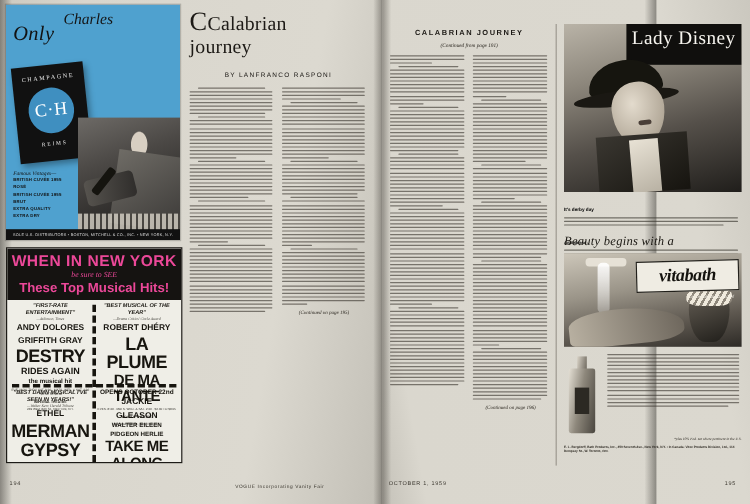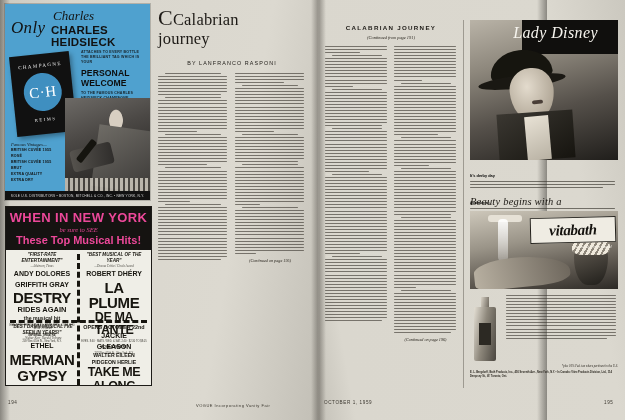--- a/index.html
+++ b/index.html
@@ -125,22 +125,22 @@
   .cont-cols{display:flex;gap:6px;margin-top:6px;}
   .cont-col{width:63px;}
   .rule-v{position:absolute;left:463px;top:20px;width:0;height:368px;
     border-left:.6px solid #6b675e;opacity:.55;}
 
   
   .ad-disney{position:absolute;left:470px;top:20px;width:148px;height:168px;}
   .dis-photo{position:relative;width:148px;height:140px;overflow:hidden;
     background:linear-gradient(165deg,#b9b3a7 0%,#8d877c 30%,#55504a 62%,#201e1b 100%);}
   .dis-band{position:absolute;right:0;top:0;width:96px;height:34px;background:#100f0d;}
-  .dis-script{position:absolute;right:20px;top:4px;font-family:"Liberation Serif",serif;
-    font-style:italic;font-size:16px;color:#f6f4ee;letter-spacing:.4px;text-align:center;}
+  .dis-script{position:absolute;right:5px;top:4px;font-family:"Liberation Serif",serif;
+    font-size:16px;color:#f6f4ee;letter-spacing:.4px;text-align:center;}
   .dis-hat{position:absolute;left:20px;top:30px;width:62px;height:34px;
     background:#16150f;border-radius:50% 50% 46% 46%/70% 70% 30% 30%;transform:rotate(-7deg);}
   .dis-brim{position:absolute;left:8px;top:55px;width:88px;height:13px;background:#1a1813;
     border-radius:50%;transform:rotate(-7deg);}
   .dis-face{position:absolute;left:40px;top:48px;width:44px;height:52px;
     background:radial-gradient(ellipse at 40% 35%,#e3dbcd,#b4aa9a 70%,#8b8275);
     border-radius:48% 48% 44% 44%/42% 42% 58% 58%;transform:rotate(-6deg);}
   .dis-lip{position:absolute;left:62px;top:80px;width:11px;height:4px;background:#4a3f38;
     border-radius:3px;transform:rotate(-6deg);}
   .dis-collar{position:absolute;left:28px;top:92px;width:76px;height:48px;
@@ -209,34 +209,28 @@
 
   <div class="page page-left"></div>
   <div class="page page-right"></div>
   <div class="edgeshadow"></div>
   <div class="edgeshadow r"></div>
 
   <div class="ad-champ">
     <div class="champ-hd">
       <div class="champ-only">Only</div>
       <div class="champ-script">Charles</div>
-      <div class="champ-name">CHARLES HEIDSIECK</div>
     </div>
     <div class="champ-body">
       <div class="bottle-label">
         <div class="bl-top">CHAMPAGNE</div>
         <div class="bl-circle">
           <span class="bl-ch">C·H</span>
         </div>
         <div class="bl-bot">REIMS</div>
-      </div>
-      <div class="champ-copy">
-        <div class="mini">ATTACHES TO EVERY BOTTLE THE BRILLIANT TAG WHICH IS YOUR</div>
-        <div class="big">PERSONAL WELCOME</div>
-        <div class="mini">TO THE FAMOUS CHARLES HEIDSIECK CHAMPAGNE CELLARS AND THE WHITE CHALK CAVES OF THE ANCIENT ROMANS</div>
       </div>
       <div class="photo-man">
         <div class="pm-suit"></div>
         <div class="pm-arm"></div>
         <div class="pm-bottle"></div>
         <div class="pm-rack"></div>
       </div>
       <div class="champ-vint">
         <div class="vi">Famous Vintages—</div>
         <div class="v">BRITISH CUVÉE 1955</div>

